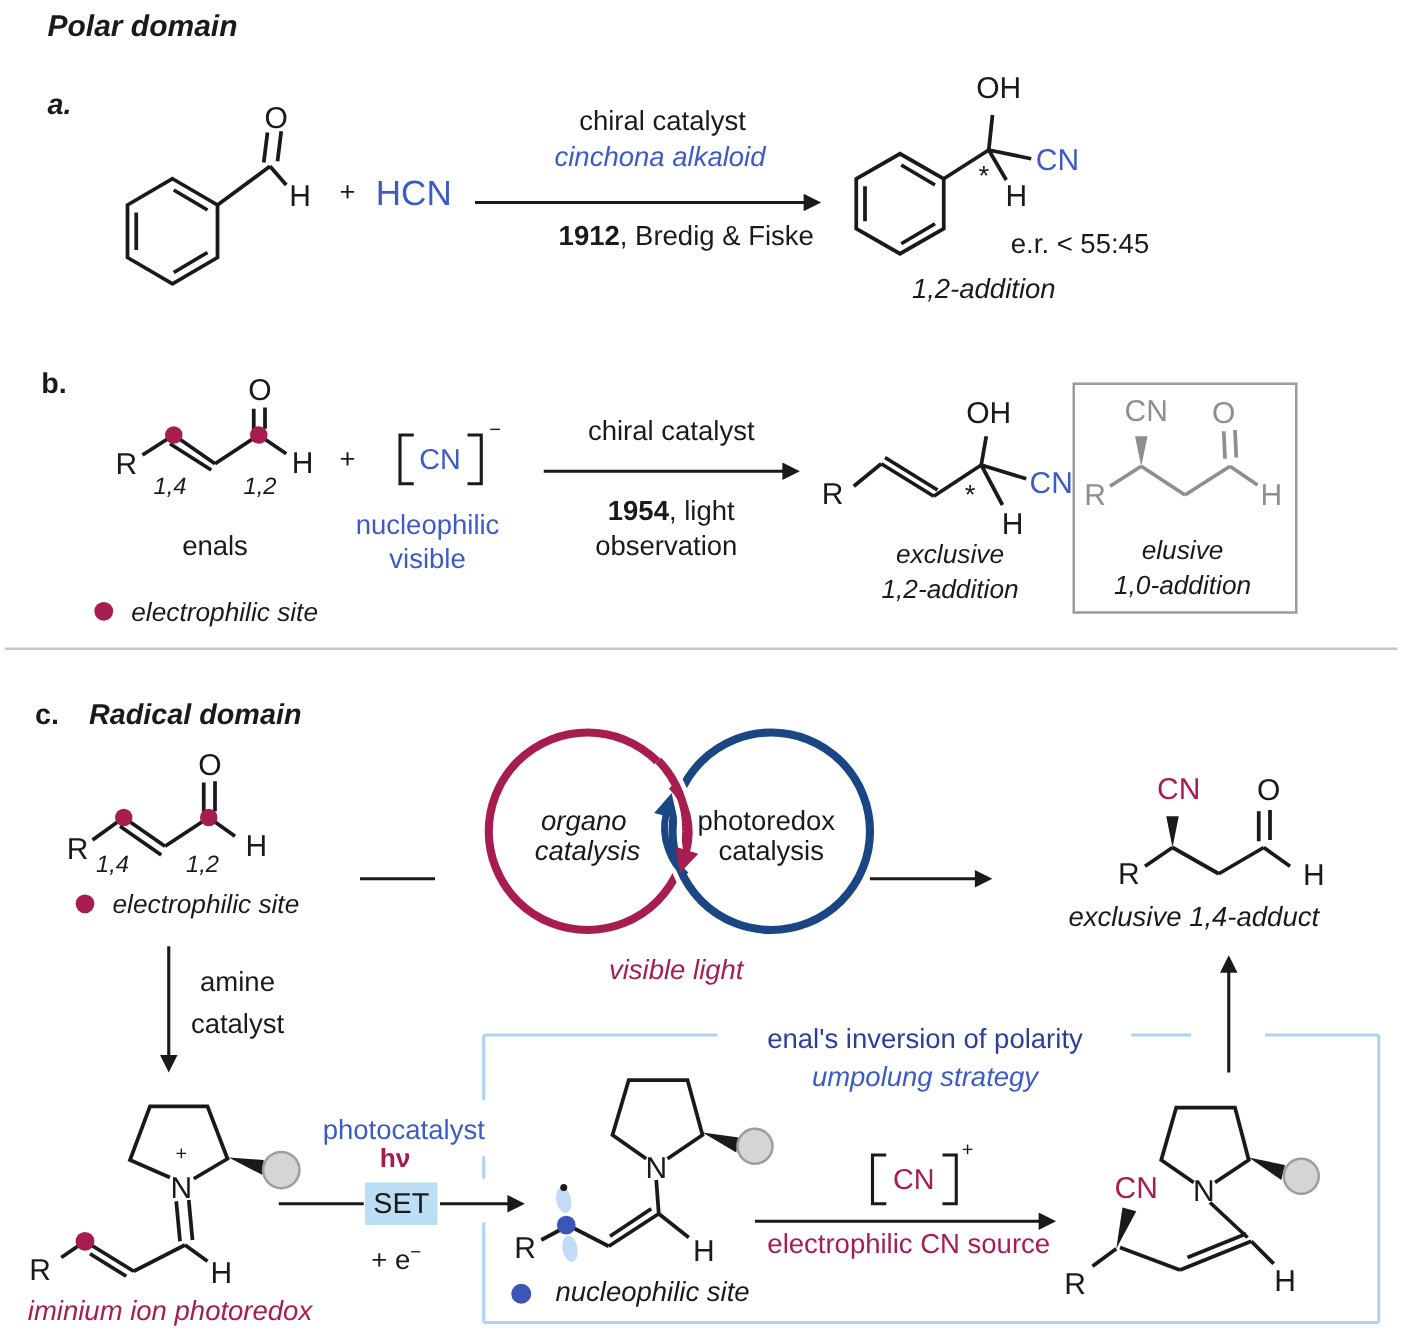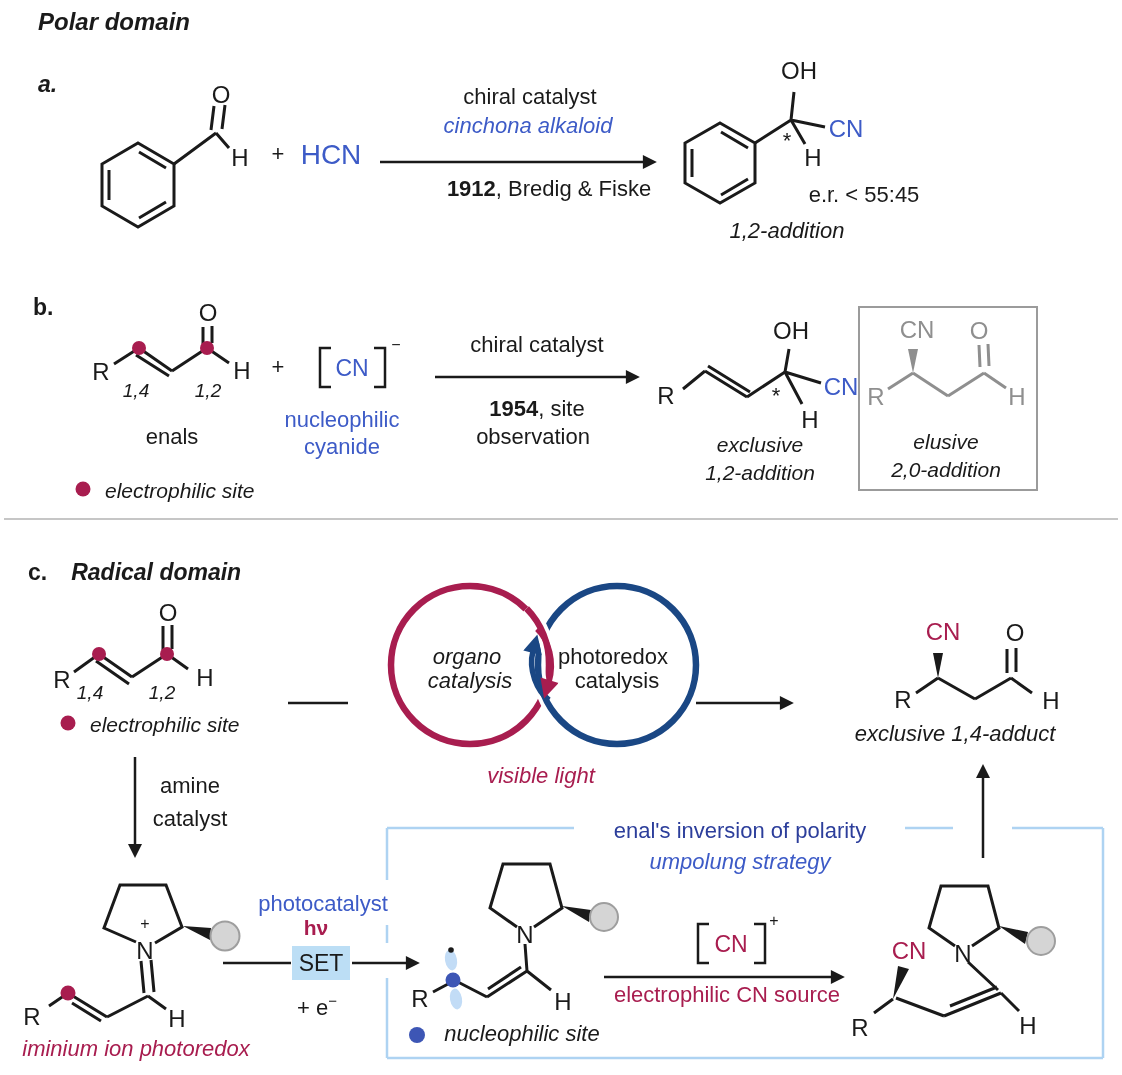--- a/index.html
+++ b/index.html
@@ -178,37 +178,37 @@
 <div class="t atom" style="left:101px;top:372px">R</div>
 <div class="t small it" style="left:136px;top:390px">1,4</div>
 <div class="t small it" style="left:208px;top:390px">1,2</div>
 <div class="t atom" style="left:208px;top:313px">O</div>
 <div class="t atom" style="left:242px;top:371px">H</div>
 <div class="t body" style="left:172px;top:437px">enals</div>
 <div class="t body" style="left:278px;top:367px">+</div>
 <div class="t blue" style="left:352px;top:368px;font-size:23px">CN</div>
 <div class="t chg" style="left:396px;top:345px">−</div>
 <div class="t body blue" style="left:342px;top:420px">nucleophilic</div>
-<div class="t body blue" style="left:342px;top:447px">cyanide</div>
+<div class="t body blue" style="left:342px;top:447px">visible</div>
 <div class="t body" style="left:537px;top:345px">chiral catalyst</div>
-<div class="t body" style="left:537px;top:409px"><span class="b">1954</span><span>, site</span></div>
+<div class="t body" style="left:537px;top:409px"><span class="b">1954</span><span>, light</span></div>
 <div class="t body" style="left:533px;top:437px">observation</div>
 <div class="t atom" style="left:666px;top:396px">R</div>
 <div class="t atom" style="left:791px;top:331px">OH</div>
 <div class="t body" style="left:776px;top:396px">*</div>
 <div class="t atom blue" style="left:841px;top:387px">CN</div>
 <div class="t atom" style="left:810px;top:420px">H</div>
 <div class="t it" style="left:760px;top:444px;font-size:21px">exclusive</div>
 <div class="t it" style="left:760px;top:472px;font-size:21px">1,2-addition</div>
 <div class="t atom gray" style="left:917px;top:330px">CN</div>
 <div class="t atom gray" style="left:979px;top:331px">O</div>
 <div class="t atom gray" style="left:876px;top:397px">R</div>
 <div class="t atom gray" style="left:1017px;top:397px">H</div>
 <div class="t it" style="left:946px;top:441px;font-size:21px">elusive</div>
-<div class="t it" style="left:946px;top:469px;font-size:21px">2,0-addition</div>
+<div class="t it" style="left:946px;top:469px;font-size:21px">1,0-addition</div>
 <div class="tl it" style="left:105px;top:490px;font-size:21px">electrophilic site</div>
 
 <div class="tl" style="left:28px;top:572px;font-size:23px"><span class="b">c.</span><span class="b it" style="margin-left:24px">Radical domain</span></div>
 <div class="t atom" style="left:62px;top:680px">R</div>
 <div class="t small it" style="left:90px;top:692px">1,4</div>
 <div class="t small it" style="left:162px;top:692px">1,2</div>
 <div class="t atom" style="left:168px;top:613px">O</div>
 <div class="t atom" style="left:205px;top:678px">H</div>
 <div class="tl it" style="left:90px;top:724px;font-size:21px">electrophilic site</div>
 <div class="t body" style="left:190px;top:786px">amine</div>

